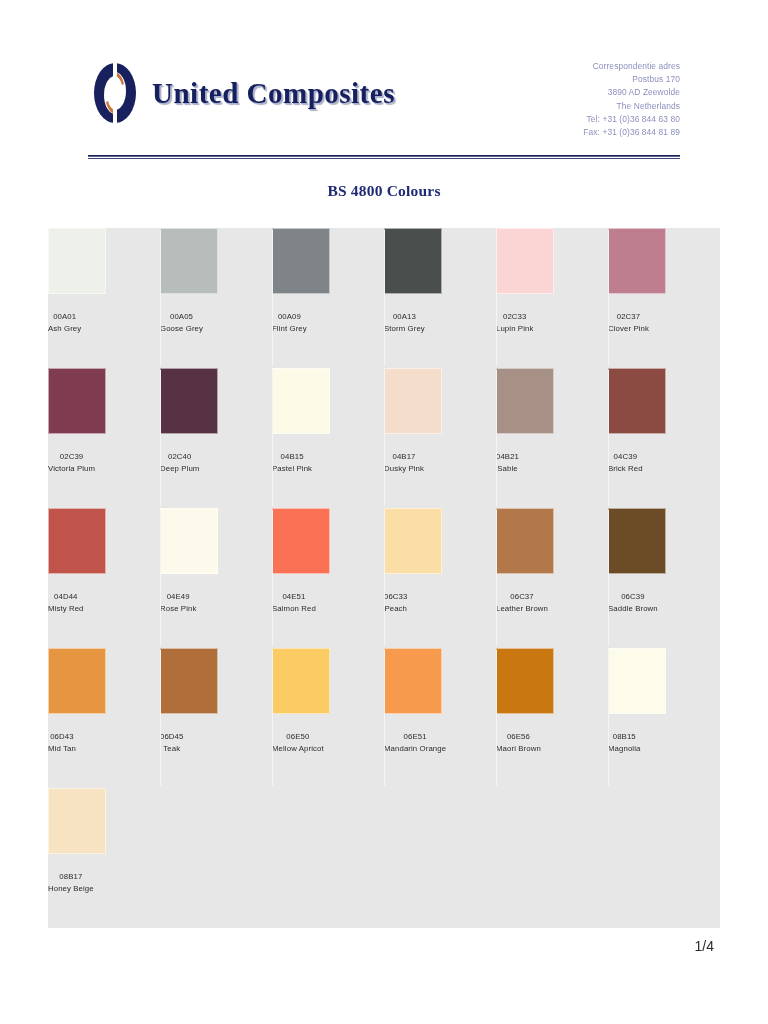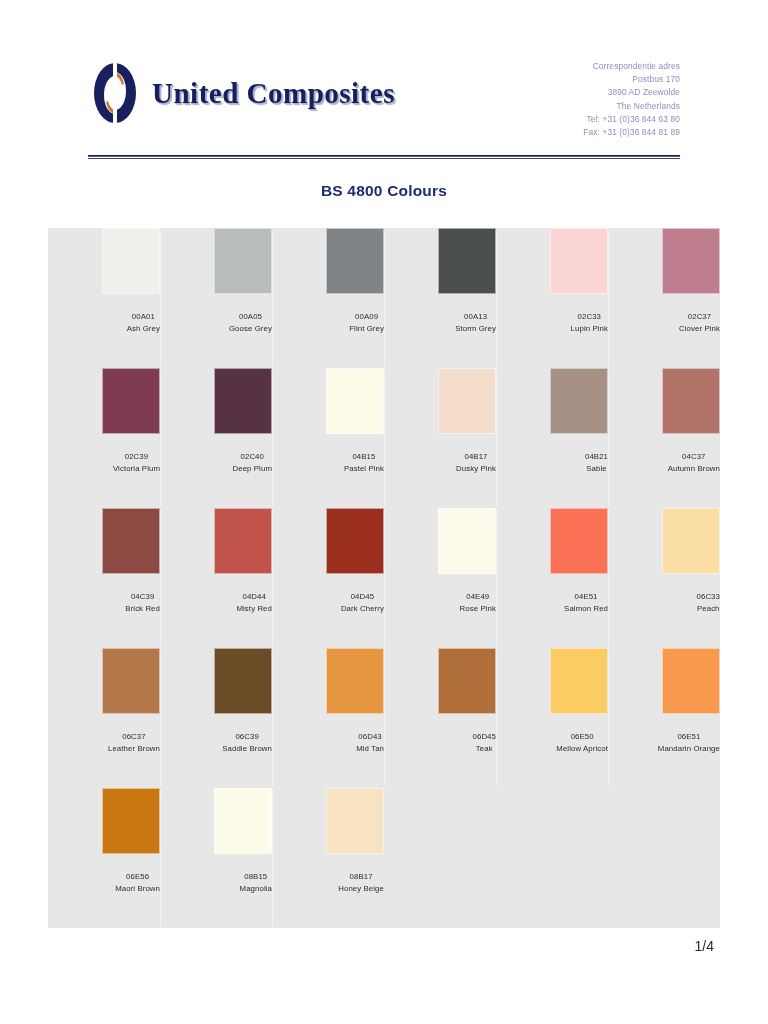--- a/index.html
+++ b/index.html
@@ -87,21 +87,21 @@
     border-top: 0.8px solid #3c4276;
   }
 
   
   .doc-title {
     position: absolute;
     left: 0;
     top: 182px;
     width: 768px;
     text-align: center;
-    font-family: Liberation Sans, sans-serif;
+    font-family: Liberation Serif, serif;
     font-size: 15.5px;
     font-weight: bold;
     color: #1f2a75;
     letter-spacing: 0.2px;
   }
 
   
   .panel {
     position: absolute;
     left: 48px;
@@ -116,21 +116,21 @@
     width: 672px;
     height: 700px;
     display: grid;
     grid-template-columns: repeat(6, 1fr);
     grid-template-rows: repeat(5, 1fr);
   }
   .cell {
     position: relative;
     display: flex;
     flex-direction: column;
-    align-items: flex-end;
+    align-items: flex-start;
     box-sizing: border-box;
   }
   
   .cell:not(:nth-child(6n+1)):before {
     content: "";
     position: absolute;
     left: 0;
     top: 2px;
     bottom: 2px;
     width: 1px;
@@ -284,48 +284,34 @@
           </div>
         </div>
         <div class="cell">
           <div class="swatch" style="background: rgb(167, 145, 134);"></div>
           <div class="labels">
             <span class="code">04B21</span>
             <span class="name">Sable</span>
           </div>
         </div>
         <div class="cell">
-          <div class="swatch" style="background: rgb(178, 116, 106);"></div>
-          <div class="labels">
-            <span class="code">04C37</span>
-            <span class="name">Autumn Brown</span>
-          </div>
-        </div>
-        <div class="cell">
           <div class="swatch" style="background: rgb(139, 74, 66);"></div>
           <div class="labels">
             <span class="code">04C39</span>
             <span class="name">Brick Red</span>
           </div>
         </div>
         <div class="cell">
           <div class="swatch" style="background: rgb(192, 84, 75);"></div>
           <div class="labels">
             <span class="code">04D44</span>
             <span class="name">Misty Red</span>
           </div>
         </div>
         <div class="cell">
-          <div class="swatch" style="background: rgb(154, 47, 32);"></div>
-          <div class="labels">
-            <span class="code">04D45</span>
-            <span class="name">Dark Cherry</span>
-          </div>
-        </div>
-        <div class="cell">
           <div class="swatch" style="background: rgb(253, 250, 235);"></div>
           <div class="labels">
             <span class="code">04E49</span>
             <span class="name">Rose Pink</span>
           </div>
         </div>
         <div class="cell">
           <div class="swatch" style="background: rgb(251, 113, 86);"></div>
           <div class="labels">
             <span class="code">04E51</span>

